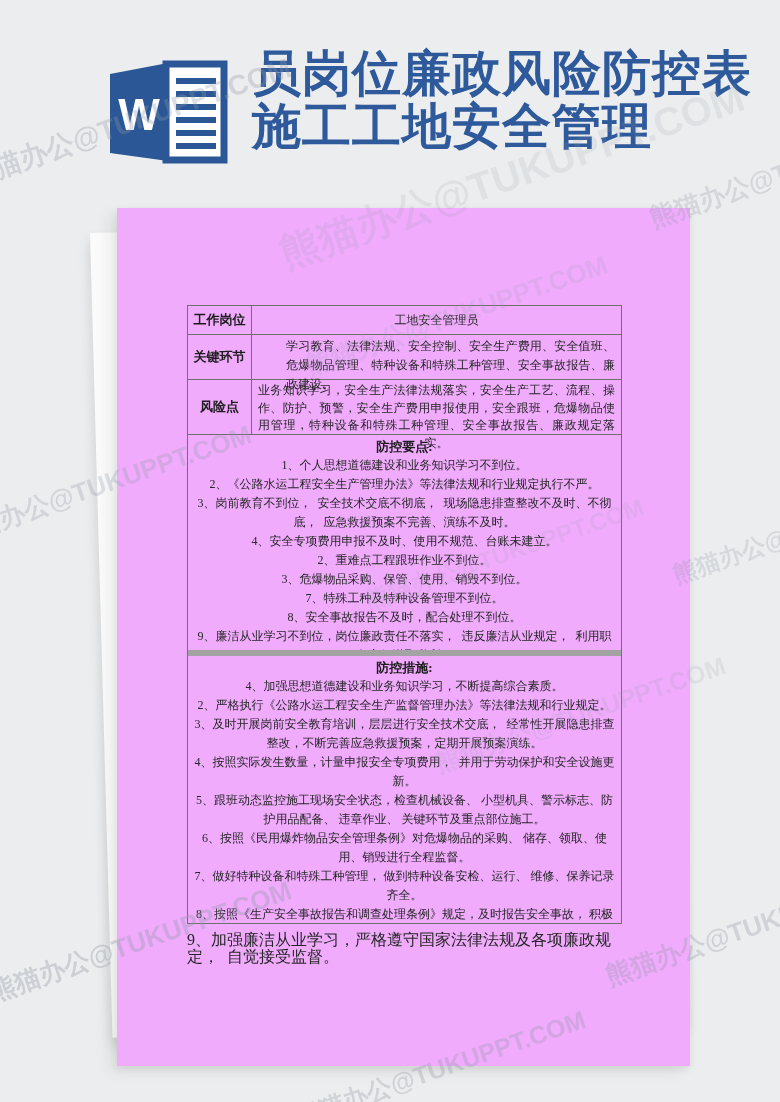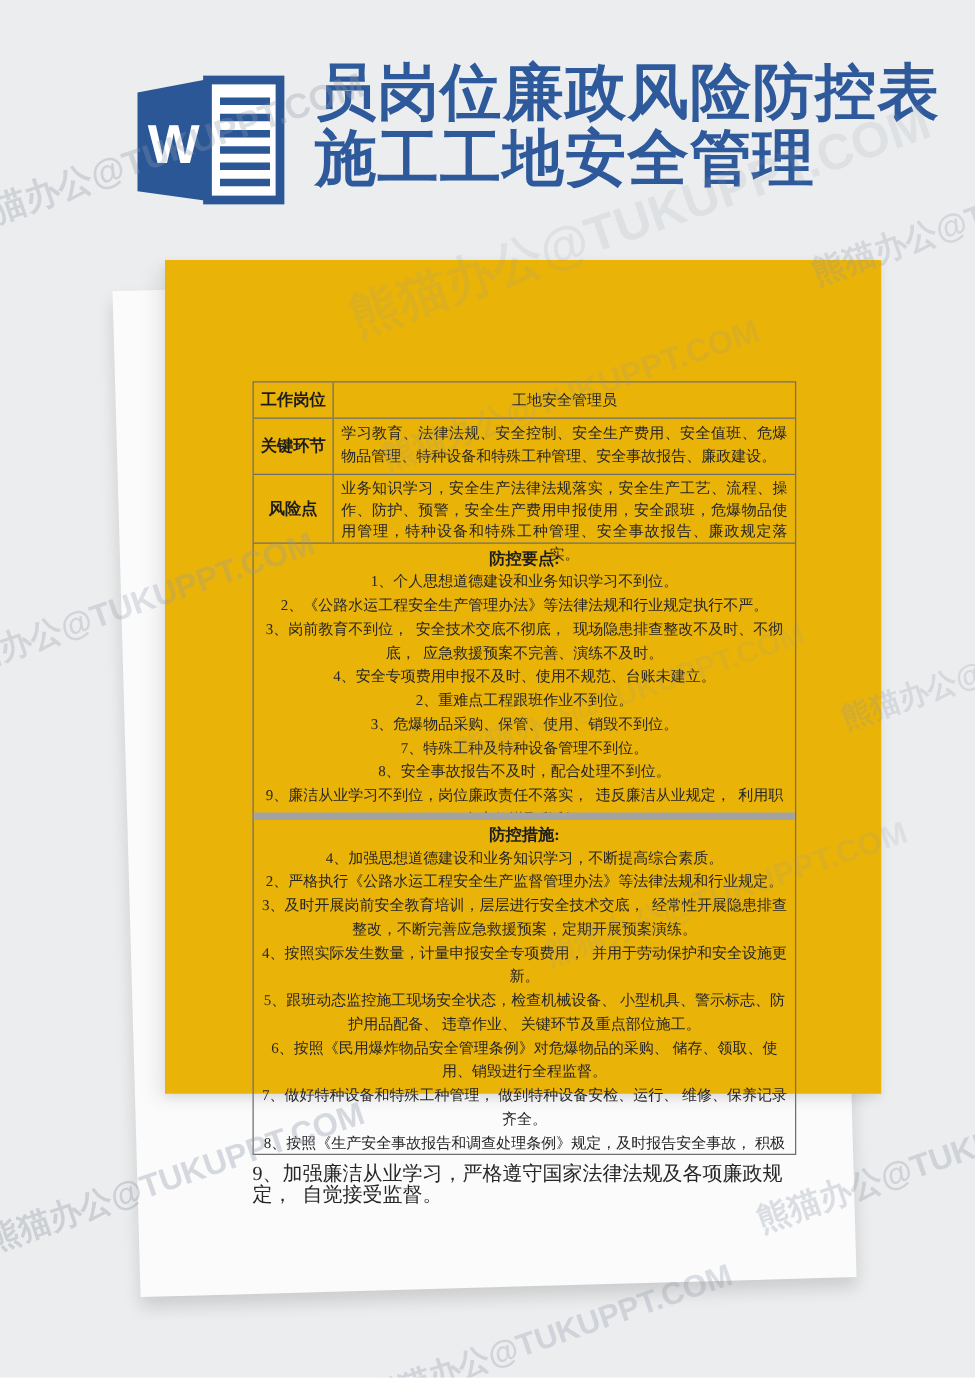--- a/index.html
+++ b/index.html
@@ -18,43 +18,42 @@
     color:#2e5a9c;white-space:nowrap;
   }
 
   
   .back-sheet{
     position:absolute;left:90px;top:233px;width:573px;height:805px;z-index:1;
     background:#fbfbfc;transform:rotate(-1.6deg);transform-origin:top left;
     box-shadow:0 8px 14px rgba(0,0,0,.14);
   }
   .page{
-    position:absolute;left:117px;top:208px;width:573px;height:667px;z-index:2;
-    background:#eab308;
+    position:absolute;left:117px;top:208px;width:573px;height:858px;z-index:2;
+    background:#f0abfc;
     box-shadow:-9px 6px 14px rgba(0,0,0,.06),0 3px 8px rgba(0,0,0,.08);
-    margin-left:15px;
   }
 
   
   .tbl{
     position:absolute;left:70px;top:97px;width:435px;
     border:1px solid #6f6f6f;box-sizing:border-box;
     font-size:12px;color:#262626;
   }
   .t-row{display:flex;border-bottom:1px solid #6f6f6f;box-sizing:border-box;}
   .t-row.last{border-bottom:none;}
   .lbl{
     flex:0 0 64px;width:64px;border-right:1px solid #6f6f6f;box-sizing:border-box;
     display:flex;align-items:center;justify-content:center;
     font-weight:bold;font-size:13px;color:#1c1c1c;
   }
   .val{flex:1;box-sizing:border-box;padding:2px 6px;line-height:19px;}
   .r1{height:29px;}
   .r1 .val{display:flex;align-items:center;justify-content:center;}
-  .r2{height:45px;}
+  .r2{height:45px;gap:28px;}
   .r2 .val{text-align:justify;font-family:Liberation Serif, serif;}
   .r3{height:55px;}
   .r3 .val{line-height:17.5px;text-align:justify;text-align-last:center;}
   .sec{box-sizing:border-box;padding:2px 6px;overflow:hidden;text-align:center;}
   .sec-points{height:215px;}
   .sec-measures{height:273px;}
   .sec-h{font-weight:bold;font-size:13px;line-height:19px;color:#1c1c1c;}
   .sec p{margin:0;line-height:19px;white-space:pre-wrap;}
   .overflow-line{
     position:absolute;left:70px;top:723px;width:445px;

